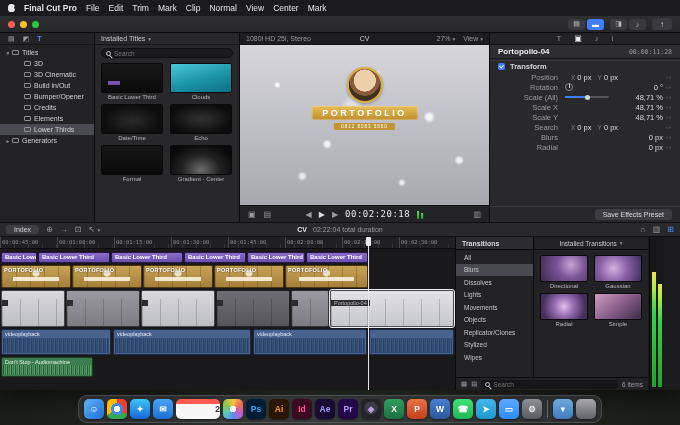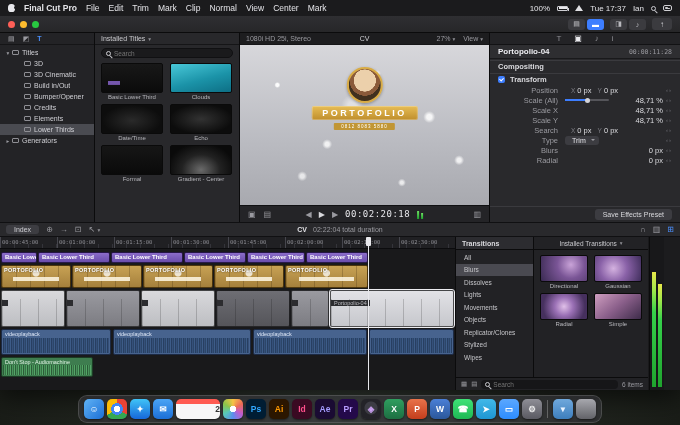--- a/index.html
+++ b/index.html
@@ -179,29 +179,20 @@
     <span class="mb-item">File</span>
         <span class="mb-item">Edit</span>
         <span class="mb-item">Trim</span>
         <span class="mb-item">Mark</span>
         <span class="mb-item">Clip</span>
         <span class="mb-item">Normal</span>
         <span class="mb-item">View</span>
         <span class="mb-item">Center</span>
         <span class="mb-item">Mark</span>
       </span>
-    <span class="mb-right">
-      <span>100%</span>
-      <span class="batt"></span>
-      <span class="wifi"></span>
-      <span>Tue 17:37</span>
-      <span>Ian</span>
-      <span class="mag"></span>
-      <span class="cc"></span>
-    </span>
   </div>
 
   <div class="window">
 
     <div class="titlebar">
       <span class="tl-dot" style="background:#ff5f57"></span>
       <span class="tl-dot" style="background:#febc2e"></span>
       <span class="tl-dot" style="background:#28c840"></span>
       <span class="tb-right">
         <span class="tb-group">
@@ -347,35 +338,38 @@
           <span class="icon">T</span>
           <span class="icon active">▣</span>
           <span class="icon">♪</span>
           <span class="icon">i</span>
         </div>
         <div class="ins-title">
           <span class="nm">Portopolio-04</span>
           <span class="dur mono">00:00:11:28</span>
         </div>
 
-        <div class="ins-head">
-          <span>Compositing</span>
-        </div>
 
         <div class="ins-head">
           <span class="chk"></span>
           <span>Transform</span>
         </div>
         <div class="ins-row">
           <span class="ins-label">Position</span>
           <span class="axis">X</span>
           <span class="val">0 px</span>
           <span class="axis">Y</span>
           <span class="val">0 px</span>
           <span class="stp mla">‹›</span>
+        </div>
+        <div class="ins-row">
+          <span class="ins-label">Rotation</span>
+          <span class="dial"></span>
+          <span class="val mla">0 °</span>
+          <span class="stp">‹›</span>
         </div>
         <div class="ins-row">
           <span class="ins-label">Scale (All)</span>
           <span class="slider">
               <span class="fill" style="width:49%"></span>
               <span class="knob" style="left:49%"></span>
             </span>
           <span class="val mla">48,71 %</span>
           <span class="stp">‹›</span>
         </div>
@@ -391,25 +385,20 @@
         </div>
         <div class="ins-row">
           <span class="ins-label">Search</span>
           <span class="axis">X</span>
           <span class="val">0 px</span>
           <span class="axis">Y</span>
           <span class="val">0 px</span>
           <span class="stp mla">‹›</span>
         </div>
 
-        <div class="ins-row">
-          <span class="ins-label">Type</span>
-          <span class="popup">Trim</span>
-          <span class="stp mla">‹›</span>
-        </div>
         <div class="ins-row">
           <span class="ins-label">Blurs</span>
           <span class="val mla">0 px</span>
           <span class="stp">‹›</span>
         </div>
         <div class="ins-row">
           <span class="ins-label">Radial</span>
           <span class="val mla">0 px</span>
           <span class="stp">‹›</span>
         </div>

